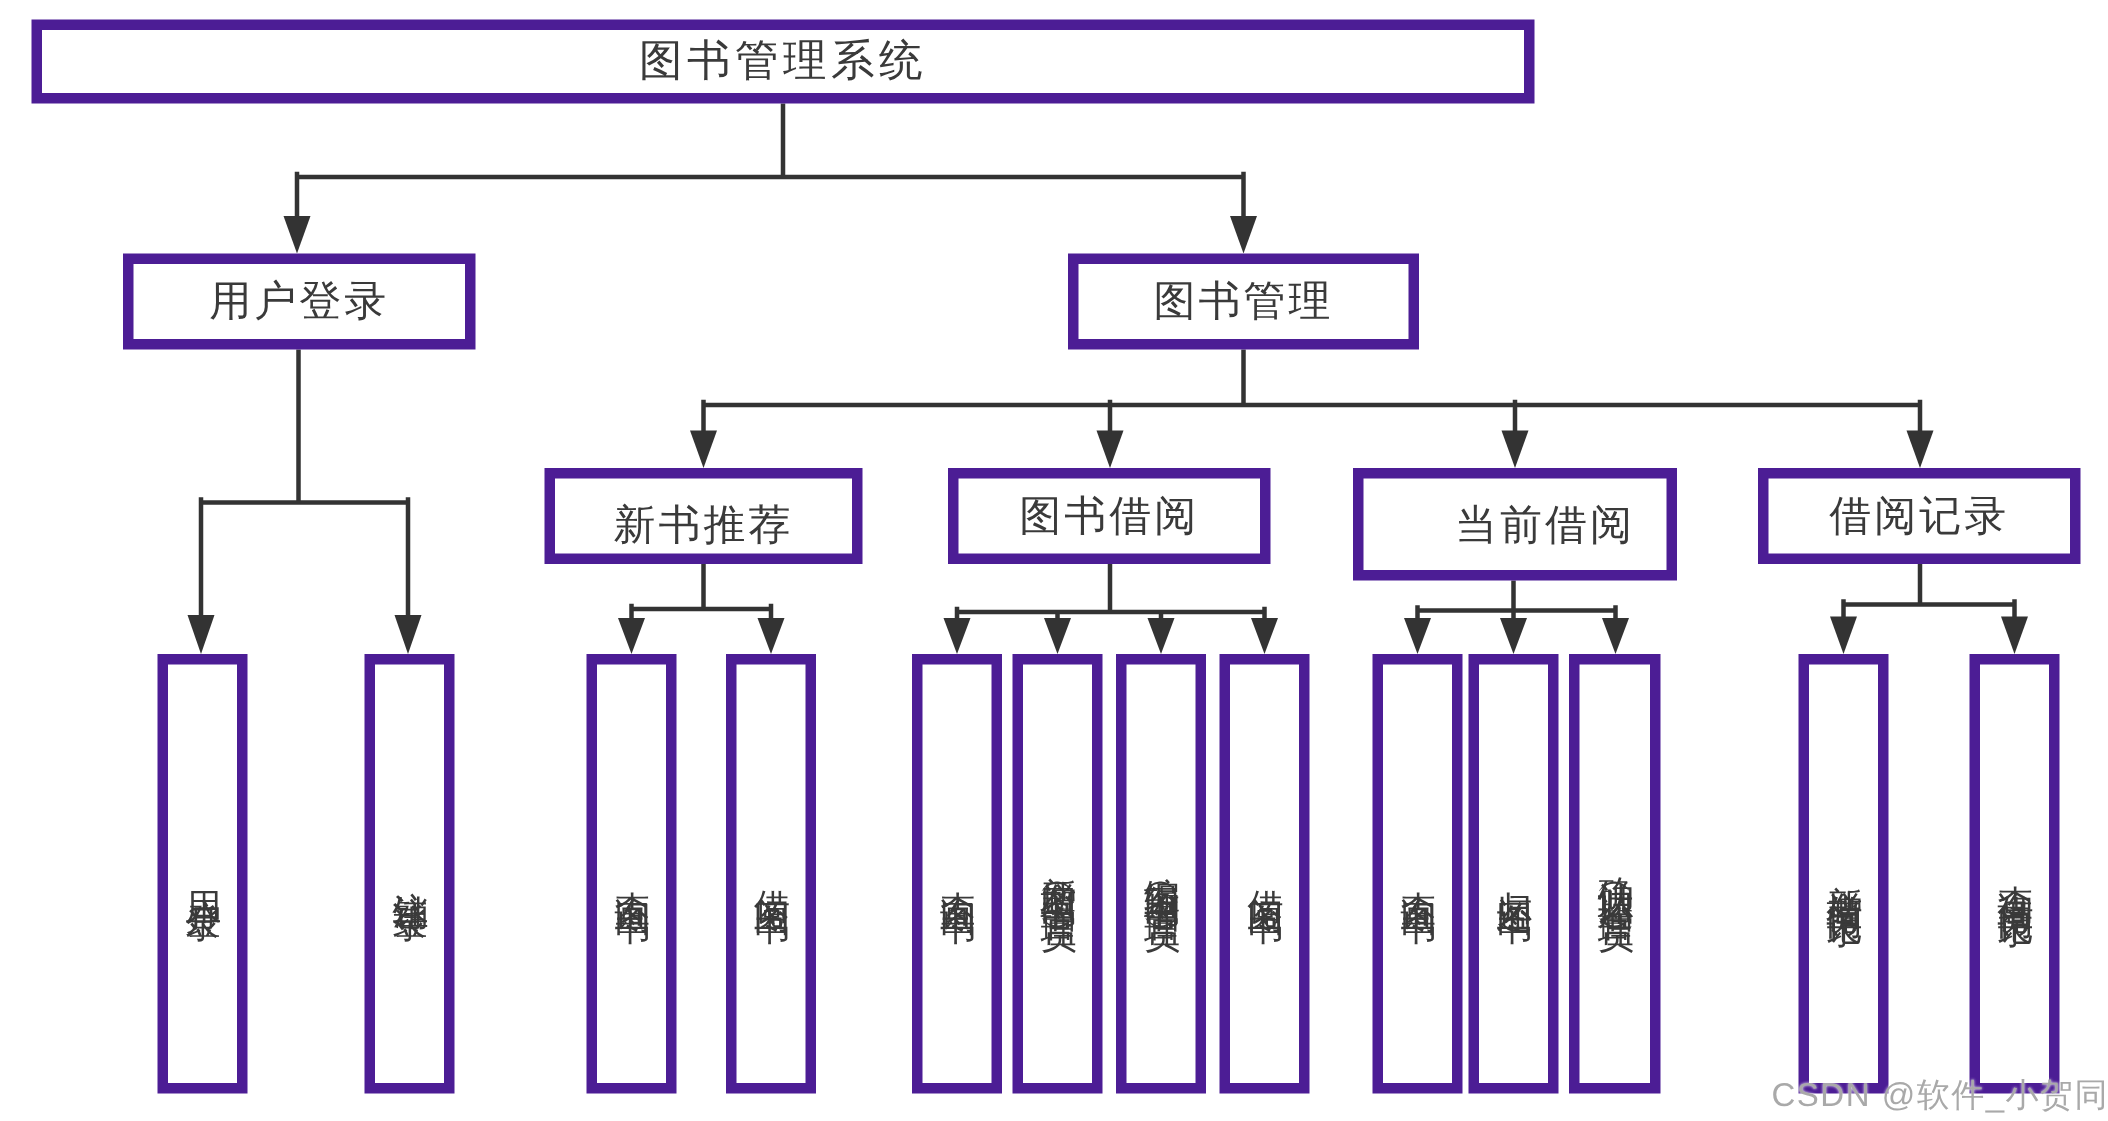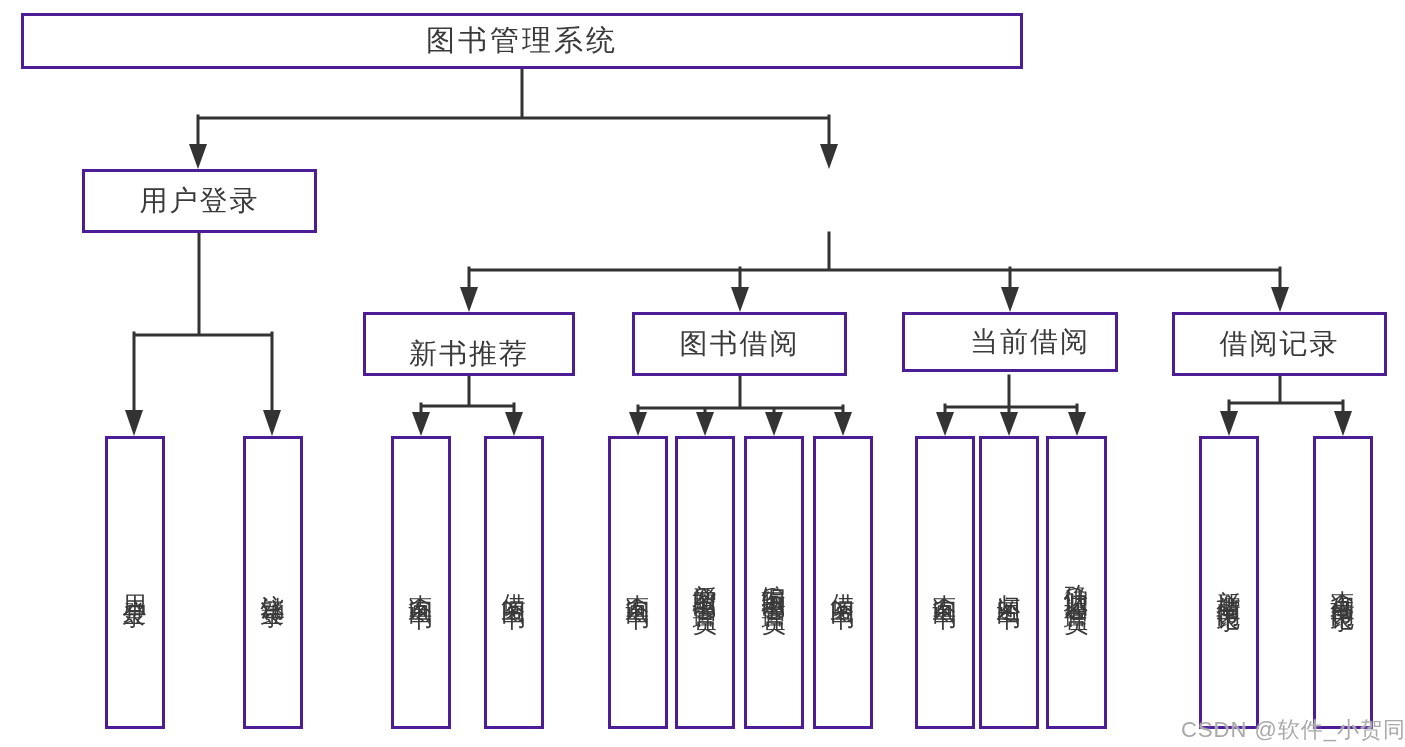--- a/index.html
+++ b/index.html
@@ -7,21 +7,21 @@
     position:relative;
     width:1405px;height:747px;
     background:#ffffff;
     font-family:"Liberation Sans", sans-serif;
     overflow:hidden;
   }
   #connectors{position:absolute;left:0;top:0;z-index:1;}
   .box{
     position:absolute;z-index:2;
     background:#ffffff;
-    border:3px solid #4c1d95;
+    border:7px solid #4c1d95;
     box-sizing:border-box;
     display:flex;align-items:center;justify-content:center;
     color:#3a3a3a;
   }
   .h-box{font-size:28px;letter-spacing:2px;white-space:nowrap;}
   .root-box{font-size:29px;letter-spacing:3px;}
   .leaf .v-text{
     writing-mode:vertical-rl;
     text-orientation:mixed;
     font-size:24px;
@@ -88,28 +88,31 @@
     </g>
   </svg>
 
   <div class="box h-box root-box" style="left:21px;top:13px;width:1002px;height:56px;">
     <span>图书管理系统</span>
   </div>
 
   <div class="box h-box" style="left:82px;top:169px;width:235px;height:64px;">
     <span>用户登录</span>
   </div>
+  <div class="box h-box" style="left:712px;top:169px;width:234px;height:64px;">
+    <span>图书管理</span>
+  </div>
 
   <div class="box h-box" style="left:363px;top:312px;width:212px;height:64px;align-items:flex-end;">
     <span>新书推荐</span>
   </div>
   <div class="box h-box" style="left:632px;top:312px;width:215px;height:64px;justify-content:center;">
     <span>图书借阅</span>
   </div>
-  <div class="box h-box" style="left:902px;top:312px;width:216px;height:60px;padding-left:40px;">
+  <div class="box h-box" style="left:902px;top:312px;width:216px;height:75px;padding-left:40px;">
     <span>当前借阅</span>
   </div>
   <div class="box h-box" style="left:1172px;top:312px;width:215px;height:64px;">
     <span>借阅记录</span>
   </div>
 
   <div class="box leaf" style="left:105px;top:436px;width:60px;height:293px;">
     <span class="v-text">用户登录</span>
   </div>
   <div class="box leaf" style="left:243px;top:436px;width:60px;height:293px;">

